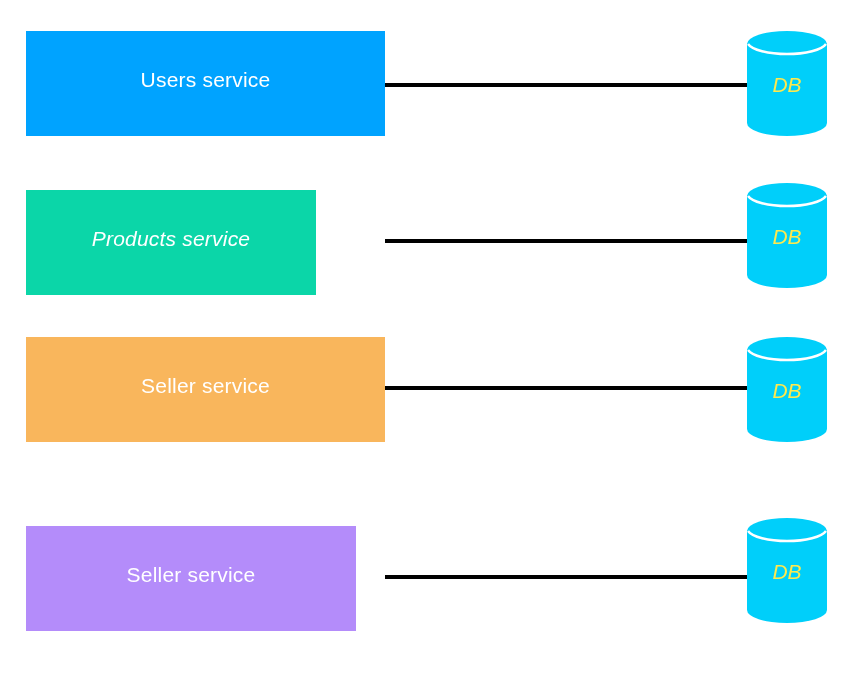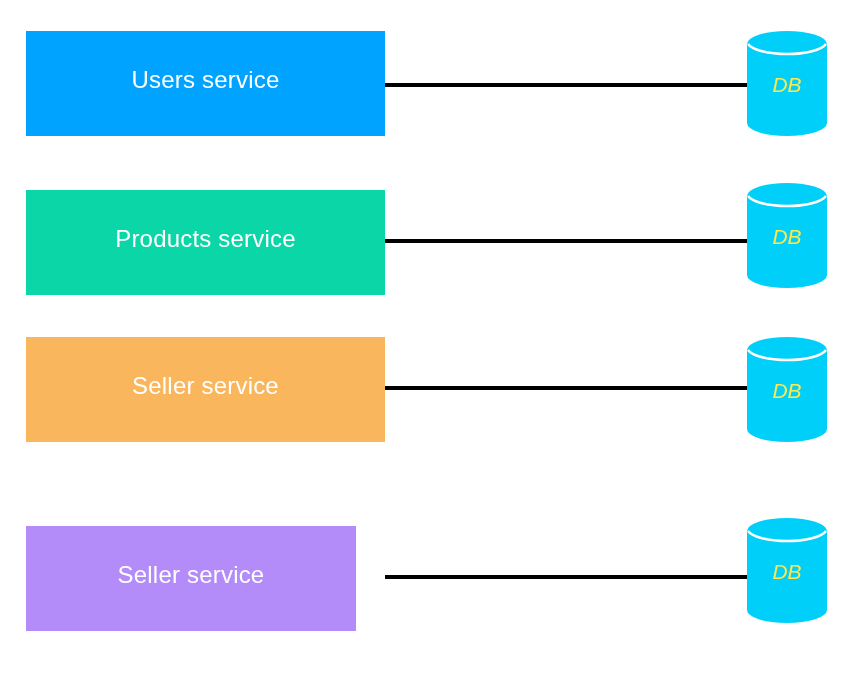--- a/index.html
+++ b/index.html
@@ -23,21 +23,21 @@
     left: 0;
     width: 858px;
   }
   .service-box {
     position: absolute;
     box-sizing: border-box;
     display: flex;
     align-items: center;
     justify-content: center;
     color: #ffffff;
-    font-size: 24px;
+    font-size: 21px;
     font-weight: 400;
     letter-spacing: 0.2px;
     line-height: 1;
     white-space: nowrap;
   }
   
   .service-label {
     position: relative;
     top: -4px;
   }
@@ -71,21 +71,21 @@
       <div class="connector" style="left: 385px; top: 83px; width: 362px; height: 4px; background: rgb(0, 0, 0);"></div>
       <div class="db" style="left: 747px; top: 31px; width: 80px; height: 105px;">
         <svg width="80" height="105" viewBox="0 0 80 105">
           <path d="M 0 13 A 40 13 0 0 1 80 13 L 80 92 A 40 13 0 0 1 0 92 Z" fill="#00CFFA"></path>
           <path d="M 1 13 A 40 13 0 0 0 79 13" fill="none" stroke="#ffffff" stroke-width="2.5"></path>
           <text class="db-text" x="40" y="55.5" text-anchor="middle" dominant-baseline="middle">DB</text>
         </svg>
       </div>
     </div>
     <div class="row" style="top: 0px; height: 681px;">
-      <div class="service-box" style="left: 26px; top: 190px; width: 359px; height: 105px; background: rgb(11, 214, 168); color: rgb(255, 255, 255);">
+      <div class="service-box" style="left: 26px; top: 190px; width: 290px; height: 105px; background: rgb(11, 214, 168); color: rgb(255, 255, 255); font-style: italic;">
         <span class="service-label">Products service</span>
       </div>
       <div class="connector" style="left: 385px; top: 239px; width: 362px; height: 4px; background: rgb(0, 0, 0);"></div>
       <div class="db" style="left: 747px; top: 183px; width: 80px; height: 105px;">
         <svg width="80" height="105" viewBox="0 0 80 105">
           <path d="M 0 13 A 40 13 0 0 1 80 13 L 80 92 A 40 13 0 0 1 0 92 Z" fill="#00CFFA"></path>
           <path d="M 1 13 A 40 13 0 0 0 79 13" fill="none" stroke="#ffffff" stroke-width="2.5"></path>
           <text class="db-text" x="40" y="55.5" text-anchor="middle" dominant-baseline="middle">DB</text>
         </svg>
       </div>

